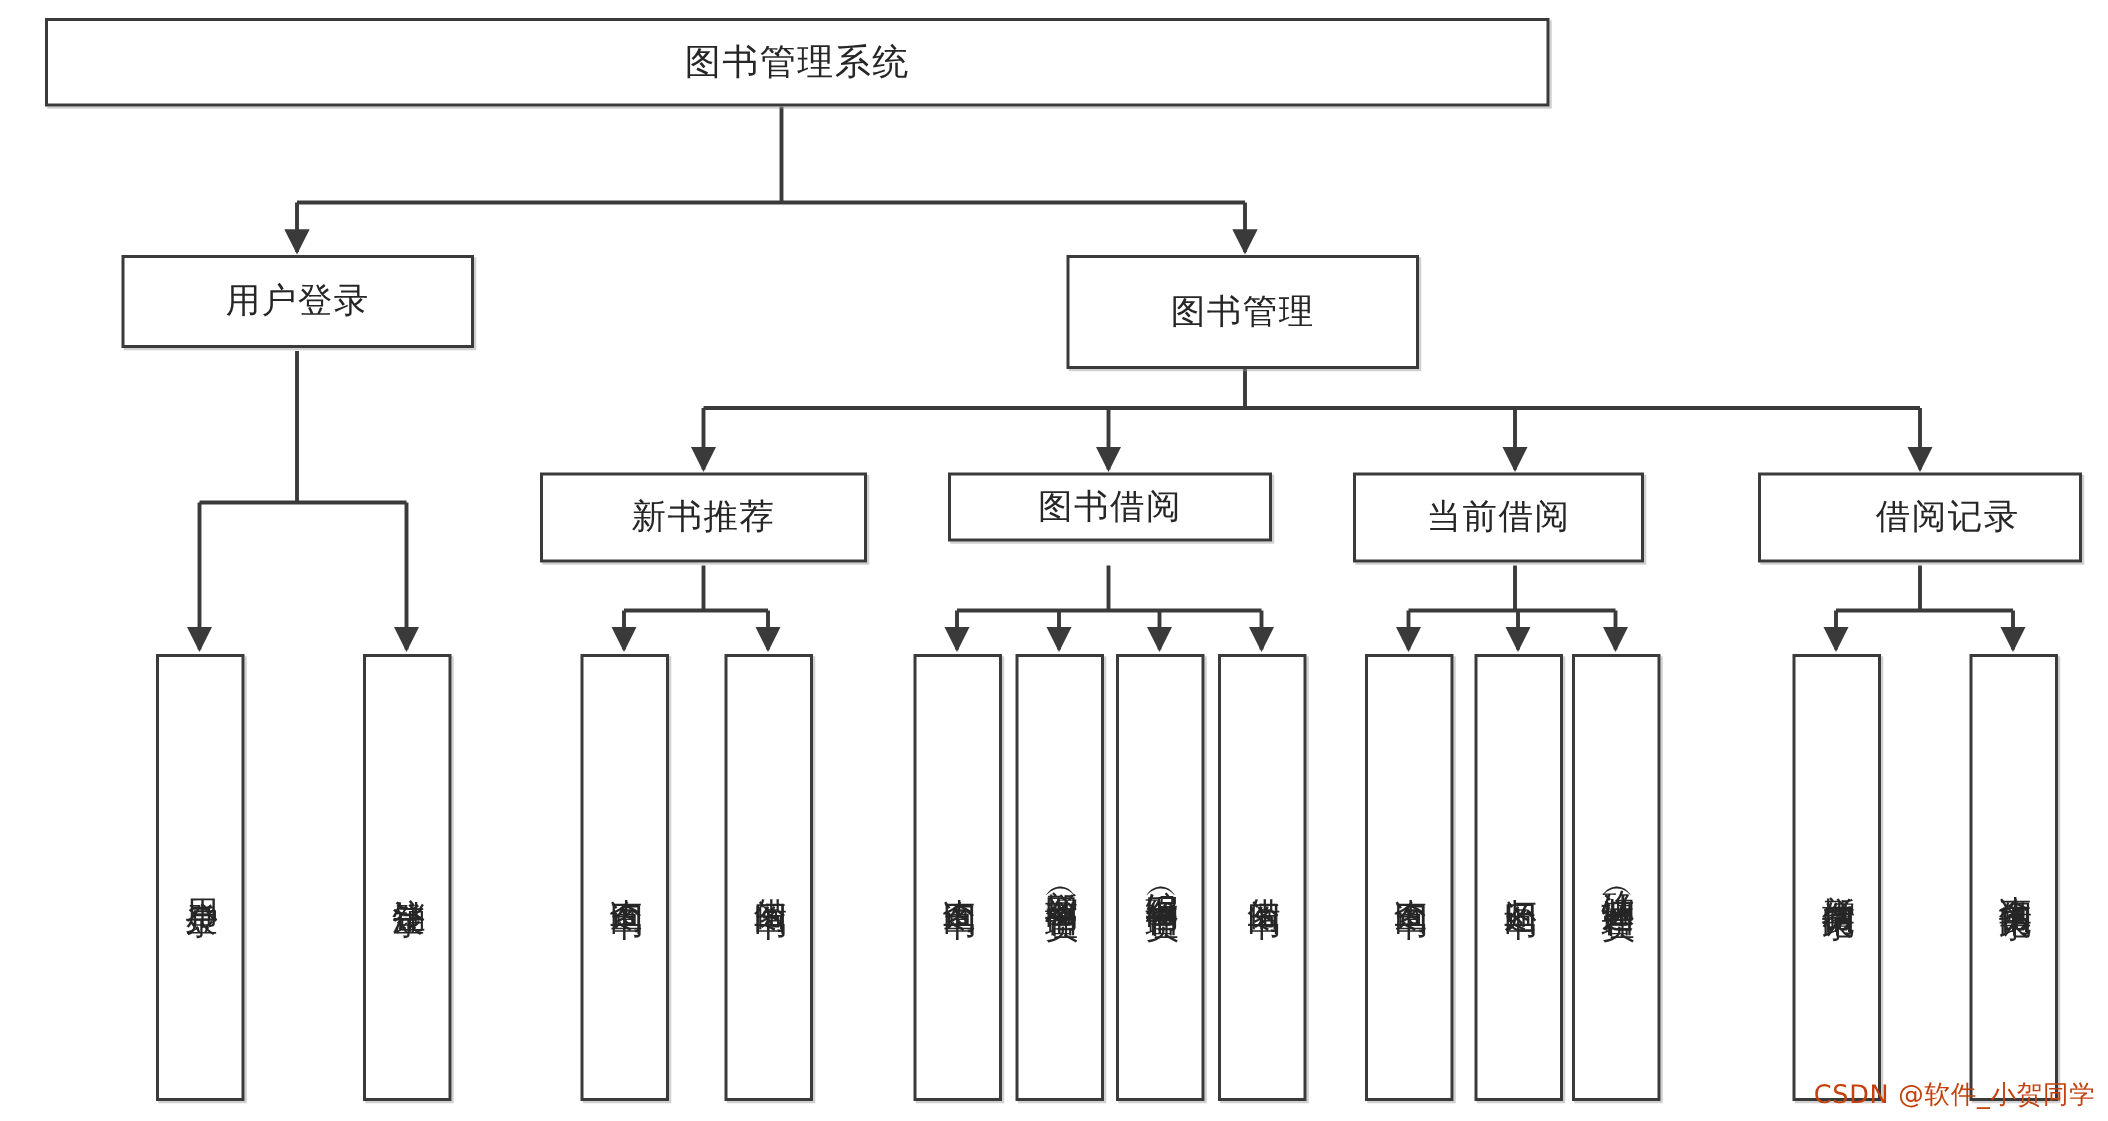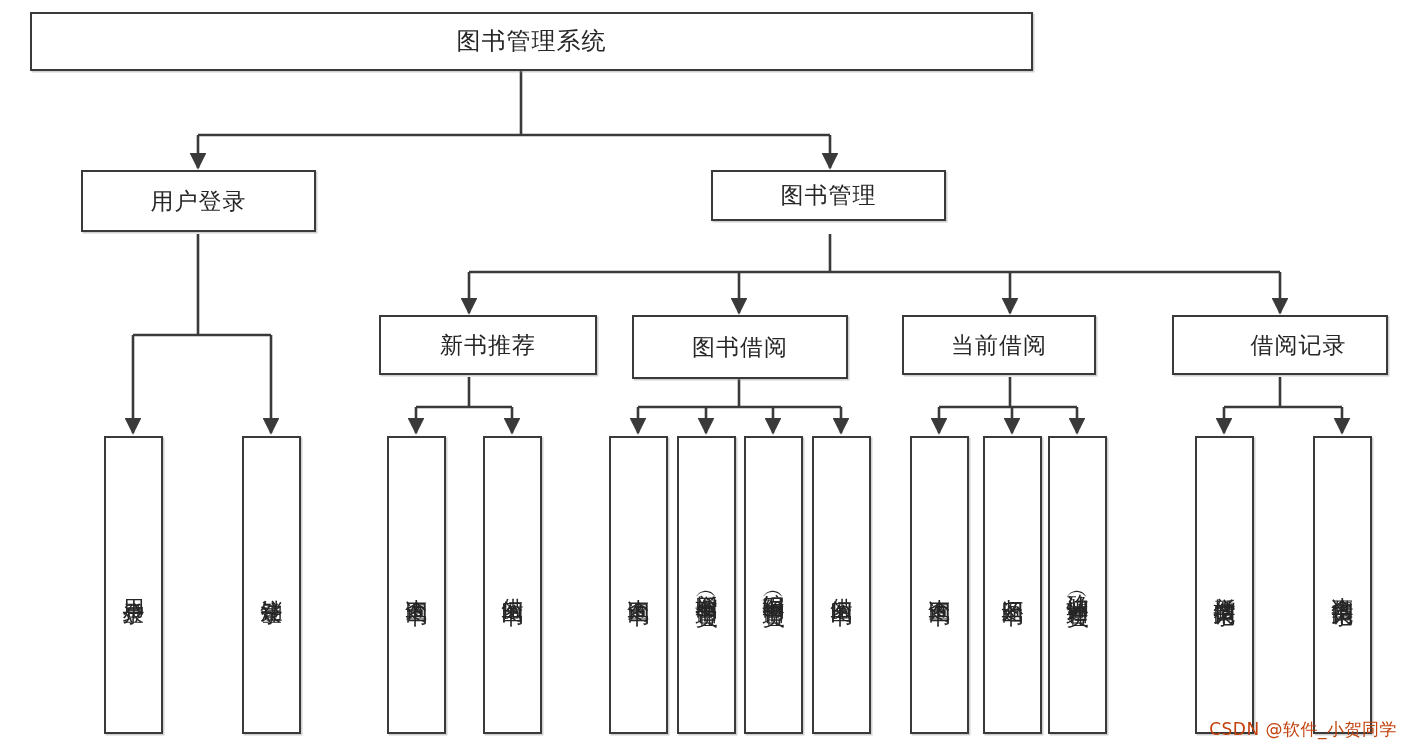--- a/index.html
+++ b/index.html
@@ -128,28 +128,28 @@
     </g>
   </svg>
 
   <div class="node horizontal root" style="left:20px; top:12px; width:1003px; height:59px;margin-left:10px;">
     <span>图书管理系统</span>
   </div>
 
   <div class="node horizontal" style="left:81px; top:170px; width:235px; height:62px;">
     <span>用户登录</span>
   </div>
-  <div class="node horizontal" style="left:711px; top:170px; width:235px; height:51px;text-align:right;">
+  <div class="node horizontal" style="left:711px; top:170px; width:235px; height:76px;text-align:right;">
     <span>图书管理</span>
   </div>
 
-  <div class="node horizontal" style="left:360px; top:315px; width:218px; height:60px;margin-left:19px;">
+  <div class="node horizontal" style="left:360px; top:315px; width:218px; height:60px;">
     <span>新书推荐</span>
   </div>
-  <div class="node horizontal" style="left:632px; top:315px; width:216px; height:64px;">
+  <div class="node horizontal" style="left:632px; top:315px; width:216px; height:46px;">
     <span>图书借阅</span>
   </div>
   <div class="node horizontal" style="left:902px; top:315px; width:194px; height:60px;">
     <span>当前借阅</span>
   </div>
   <div class="node horizontal" style="left:1172px; top:315px; width:216px; height:60px;padding-left:37px;">
     <span>借阅记录</span>
   </div>
 
   <div class="node vertical" style="left:104px; top:436px; width:59px; height:298px;">

